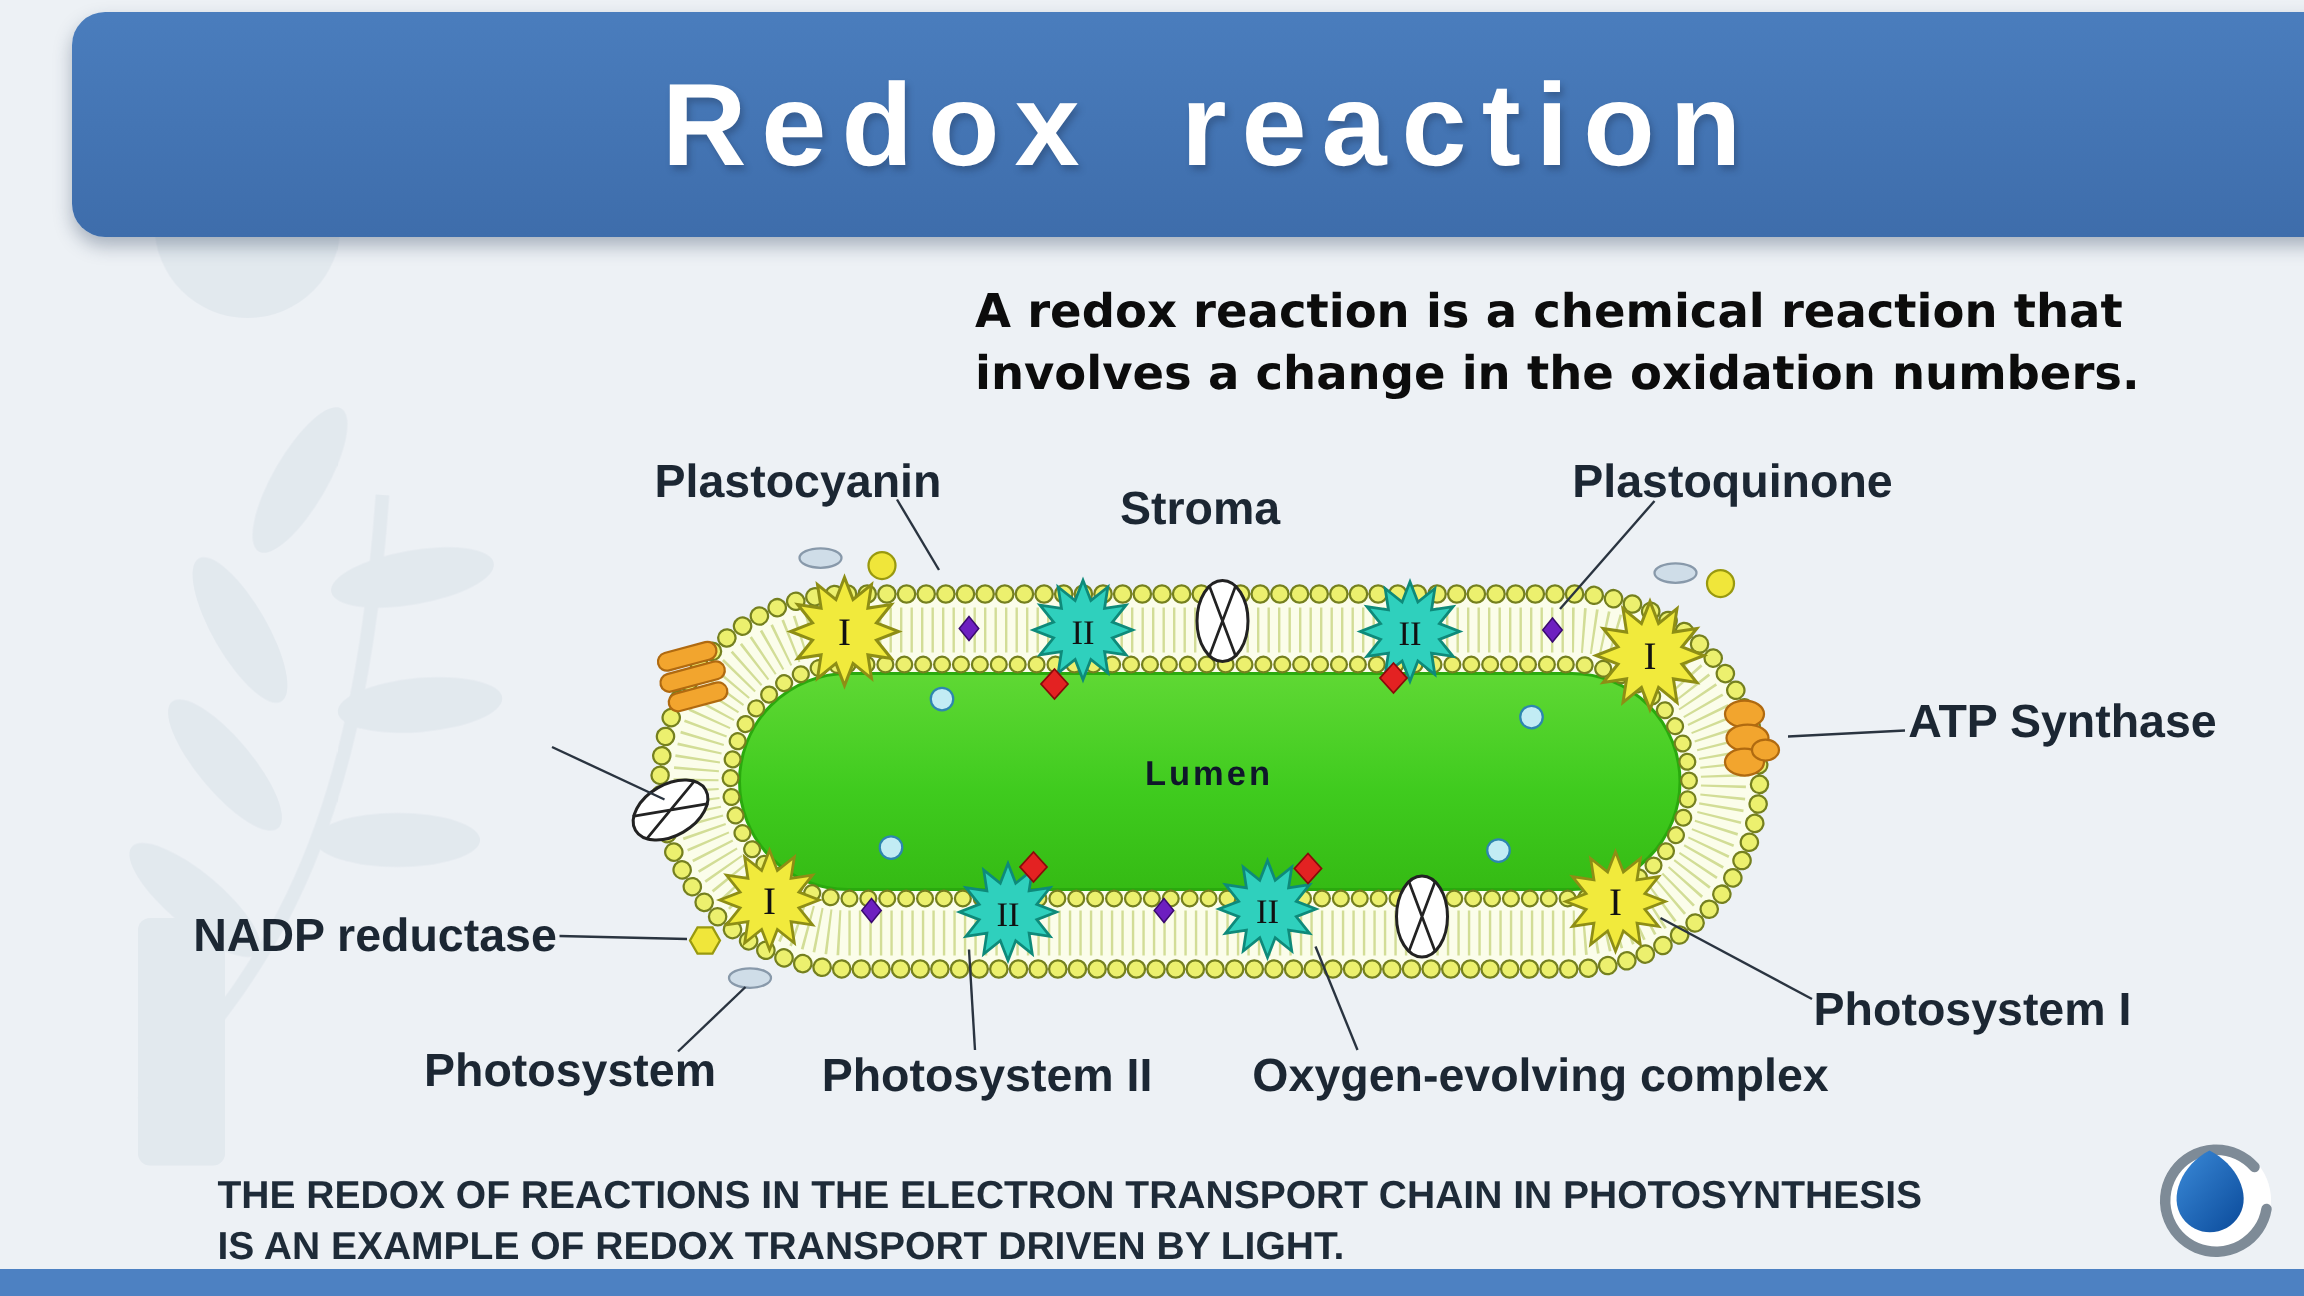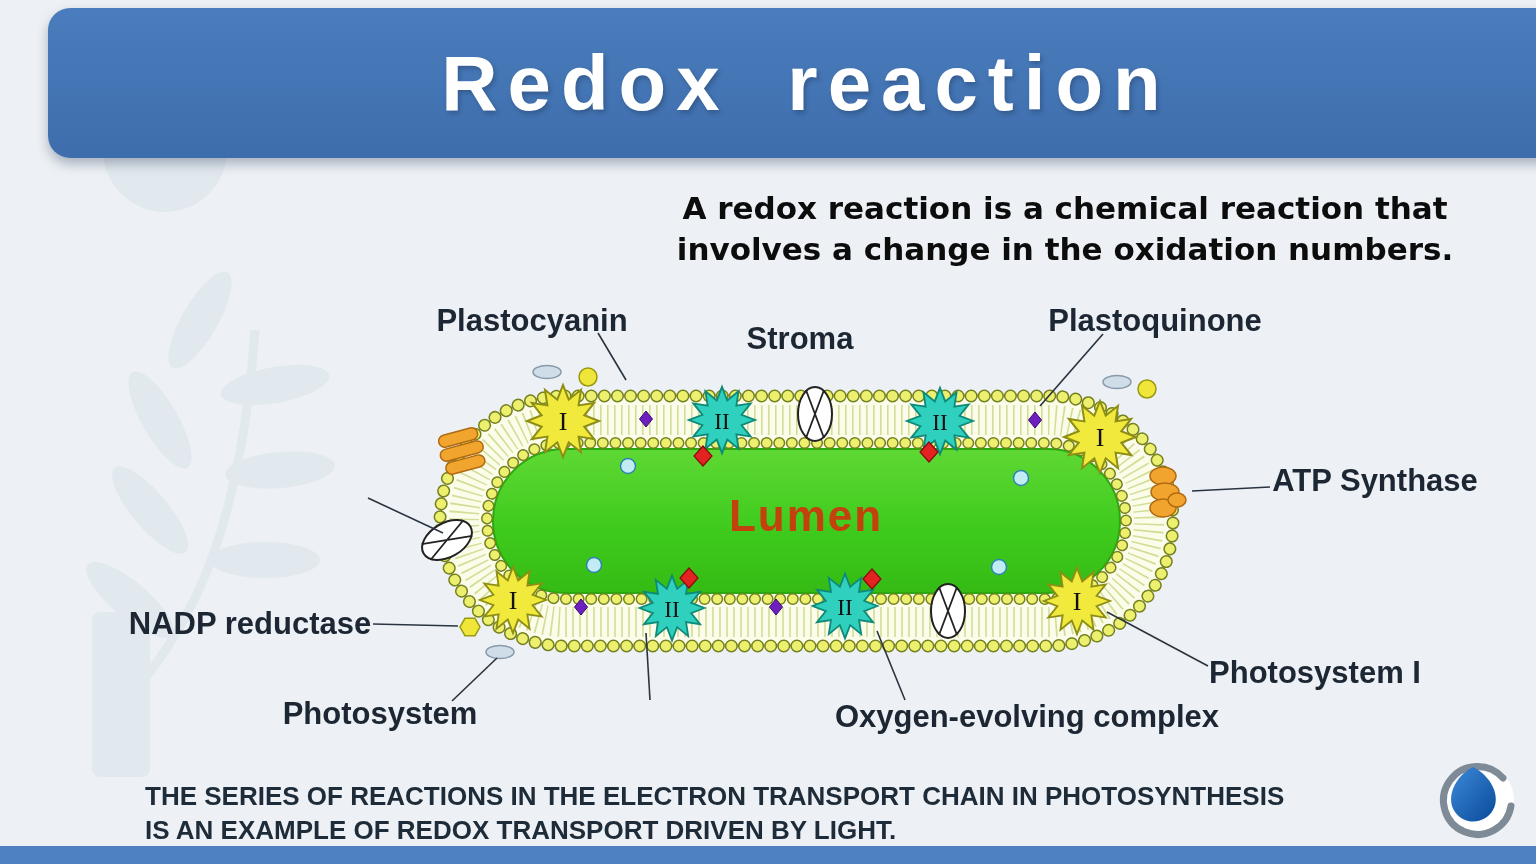--- a/index.html
+++ b/index.html
@@ -3,27 +3,27 @@
 <meta charset="utf-8">
 <style>
   html,body{margin:0;padding:0;background:#555;}
   .slide{position:relative;width:1536px;height:864px;background:#edf1f5;overflow:hidden;
          font-family:"Liberation Sans",sans-serif;}
   .banner{position:absolute;left:24px;top:8px;width:1516px;height:150px;
           background:linear-gradient(180deg,#4a7dbd,#3e6dab);border-radius:22px;
           box-shadow:0 6px 12px rgba(40,60,90,.35);display:flex;align-items:center;justify-content:center;margin-left:24px;}
   .banner h1{margin:0;color:#ffffff;font-size:78px;font-weight:bold;letter-spacing:10px;word-spacing:26px;
              text-shadow:2px 3px 4px rgba(30,50,80,.35);}
-  .intro{position:absolute;left:650px;top:188px;width:830px;text-align:center;
+  .intro{position:absolute;left:650px;top:188px;width:830px;
          font-family:"DejaVu Sans",sans-serif;font-weight:700;color:#0c0c0c;
          font-size:31px;line-height:1.32;}
   .dlabel{position:absolute;transform:translate(-50%,-50%);font-weight:bold;font-size:31px;
           color:#1c2733;white-space:nowrap;}
   .dlabel.big{font-size:31px;}
-  .dlabel.lumen{font-size:44px;color:#c2410c;letter-spacing:2px;}
+  .dlabel.lumen{font-size:23px;color:#0f172a;letter-spacing:2px;}
   .footer{position:absolute;left:145px;top:780px;font-size:26px;font-weight:bold;
           color:#1e2b38;line-height:1.3;}
   svg.scene{position:absolute;left:0;top:0;}
   .strip{position:absolute;left:0;bottom:0;width:1536px;height:18px;background:#4d81c2;}
 </style>
 </head>
 <body>
 
 <div class="slide">
 
@@ -192,22 +192,23 @@
     <div>involves a change in the oxidation numbers.</div>
   </div>
 
   <div class="dlabel" style="left:532px;top:321px">Plastocyanin</div>
   <div class="dlabel big" style="left:800px;top:339px">Stroma</div>
   <div class="dlabel" style="left:1155px;top:321px">Plastoquinone</div>
   <div class="dlabel" style="left:1375px;top:481px">ATP Synthase</div>
   <div class="dlabel" style="left:250px;top:624px">NADP reductase</div>
   <div class="dlabel" style="left:1315px;top:673px">Photosystem I</div>
   <div class="dlabel" style="left:380px;top:714px">Photosystem</div>
+  <div class="dlabel" style="left:658px;top:717px">Photosystem II</div>
   <div class="dlabel" style="left:1027px;top:717px">Oxygen-evolving complex</div>
   <div class="dlabel lumen" style="left:806px;top:516px">Lumen</div>
 
   <div class="footer">
-    <div>THE SERIES OF REACTIONS IN THE ELECTRON TRANSPORT CHAIN IN PHOTOSYNTHESIS</div>
+    <div>THE REDOX OF REACTIONS IN THE ELECTRON TRANSPORT CHAIN IN PHOTOSYNTHESIS</div>
     <div>IS AN EXAMPLE OF REDOX TRANSPORT DRIVEN BY LIGHT.</div>
   </div>
 
   <div class="strip"></div>
 </div>
 
 </body></html>

